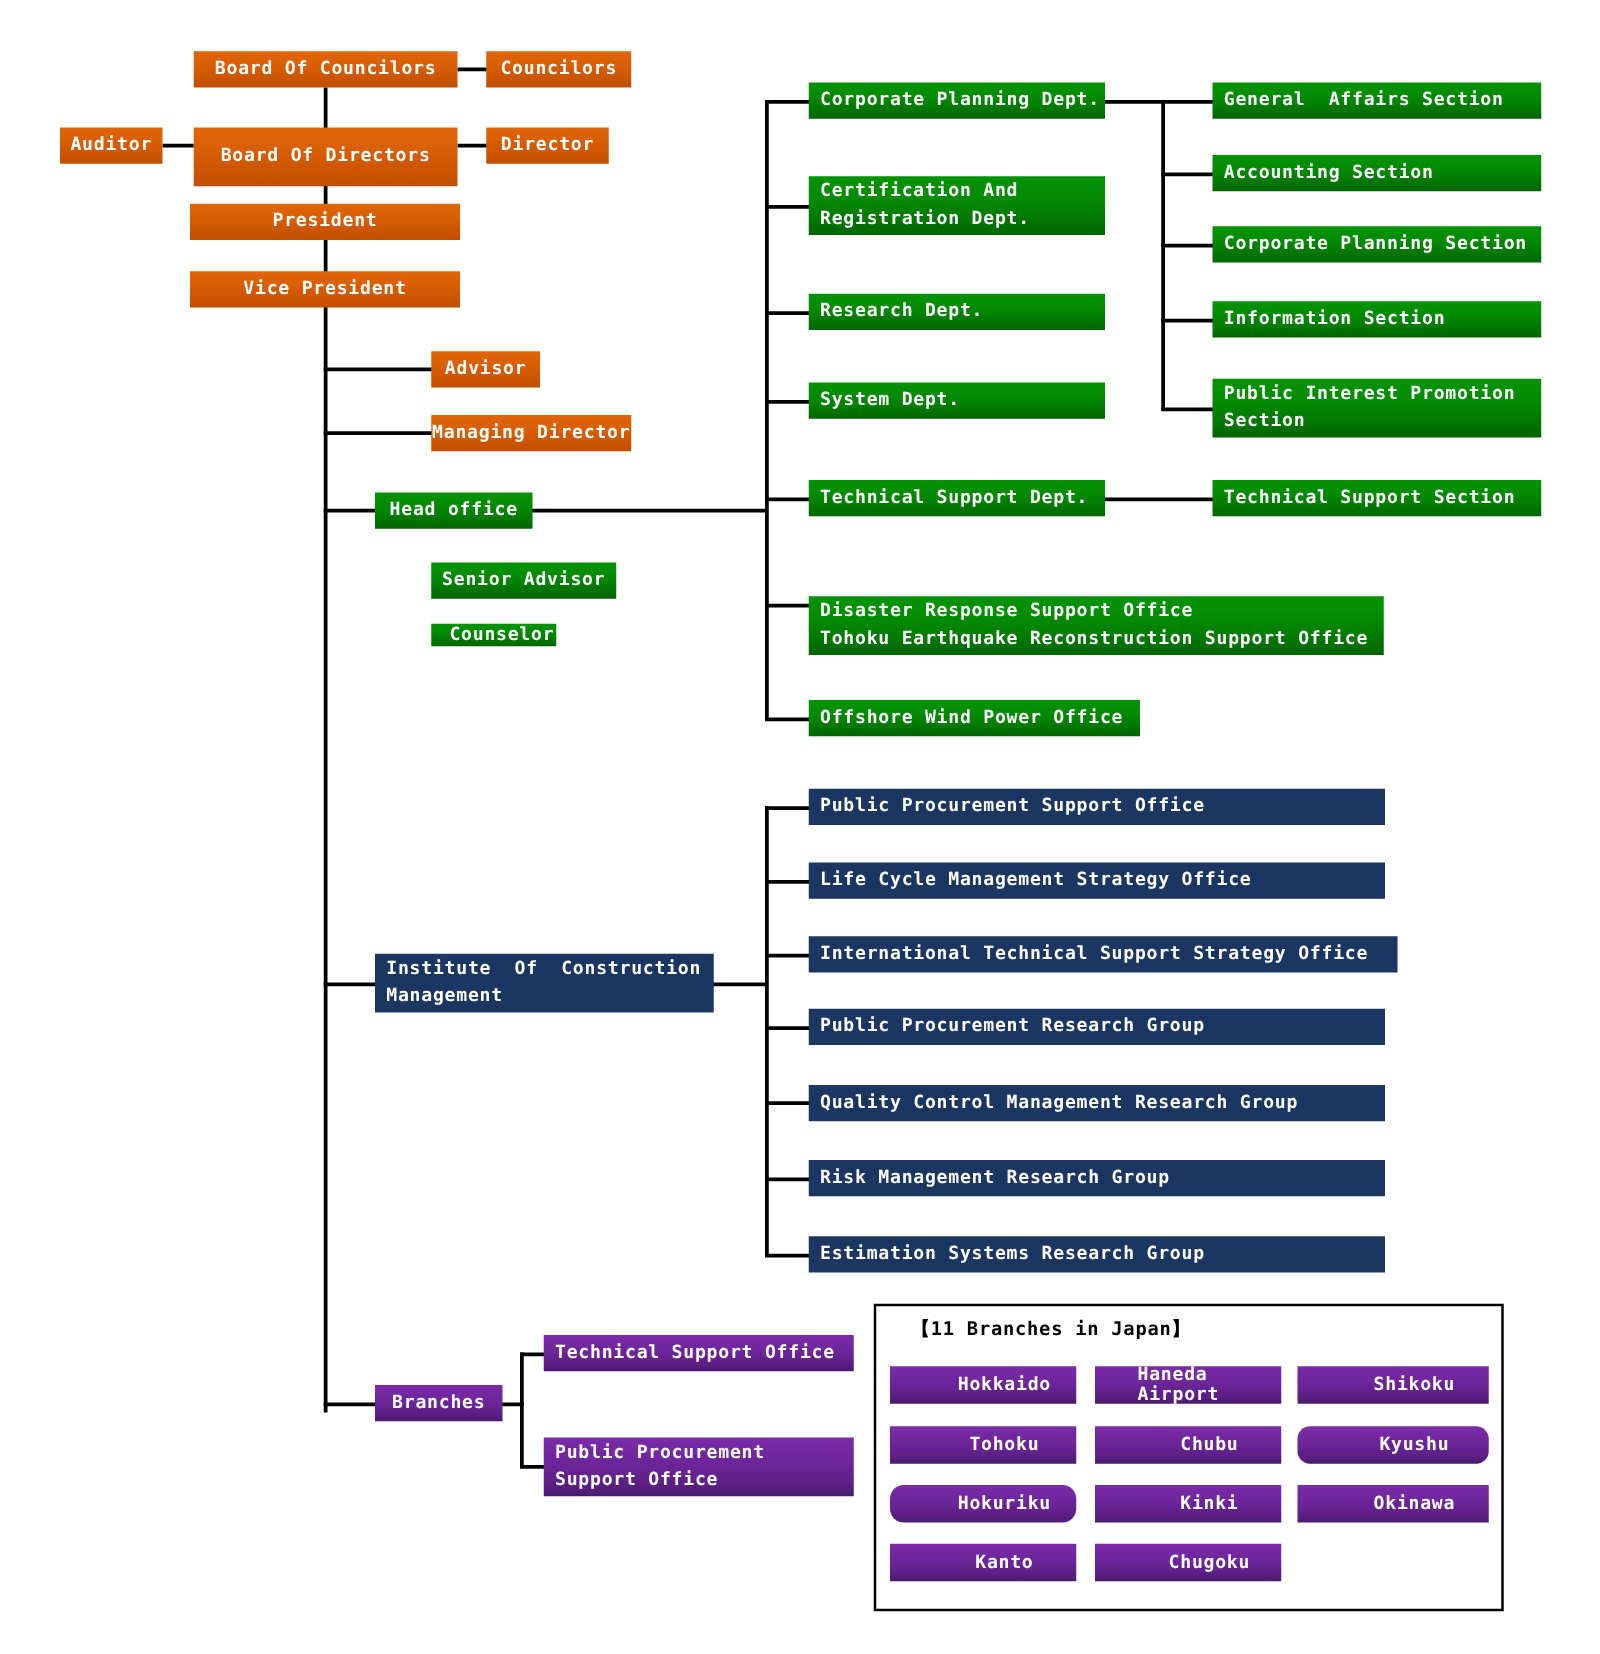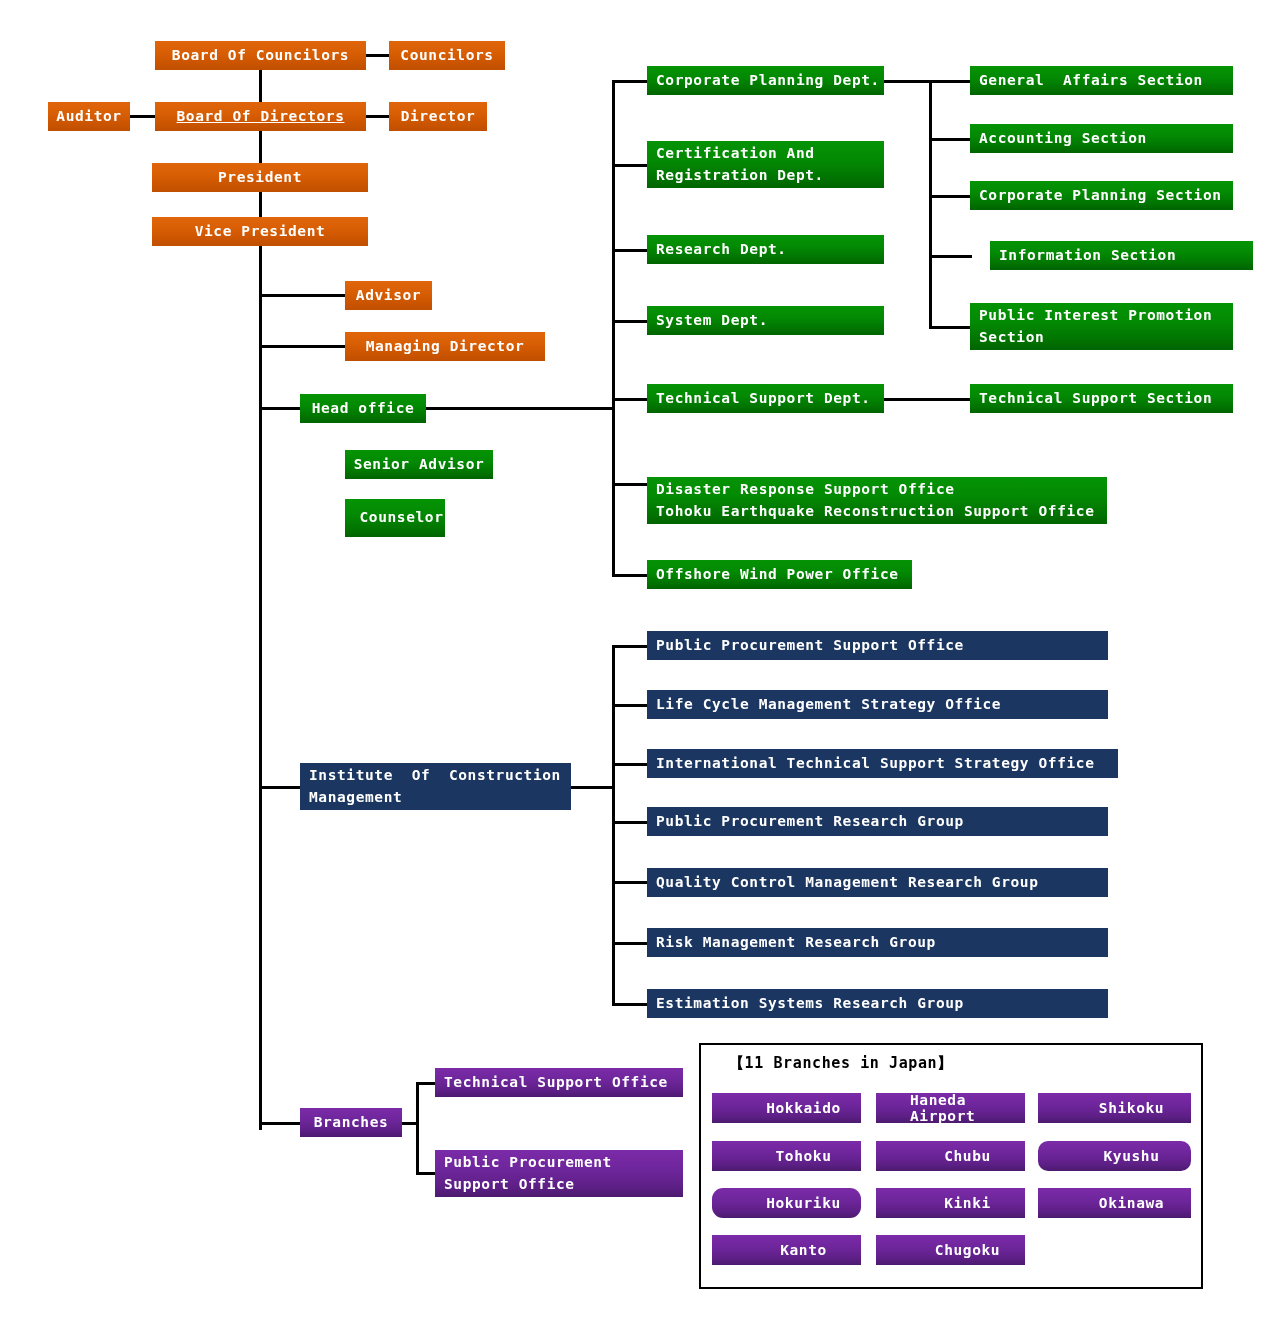--- a/index.html
+++ b/index.html
@@ -84,37 +84,37 @@
   <div class="ln lnv" style="left:416px;top:1082px;height:92px;"></div>
   <div class="ln lnh" style="left:416px;top:1082px;width:22px;"></div>
   <div class="ln lnh" style="left:416px;top:1172px;width:22px;"></div>
 
   <div class="box orange" style="left:155px;top:41px;width:211px;height:29px;justify-content:center;padding-left:0;">Board Of Councilors</div>
 
   <div class="box orange" style="left:389px;top:41px;width:116px;height:29px;justify-content:center;padding-left:0;">Councilors</div>
 
   <div class="box orange" style="left:48px;top:102px;width:82px;height:29px;justify-content:center;padding-left:0;">Auditor</div>
 
-  <div class="box orange" style="left:155px;top:102px;width:211px;height:29px;justify-content:center;padding-left:0;text-decoration:underline;">Board Of Directors</div>
+  <div class="box orange" style="left:155px;top:102px;width:211px;height:47px;justify-content:center;padding-left:0;">Board Of Directors</div>
 
   <div class="box orange" style="left:389px;top:102px;width:98px;height:29px;justify-content:center;padding-left:0;">Director</div>
 
   <div class="box orange" style="left:152px;top:163px;width:216px;height:29px;justify-content:center;padding-left:0;">President</div>
 
   <div class="box orange" style="left:152px;top:217px;width:216px;height:29px;justify-content:center;padding-left:0;">Vice President</div>
 
   <div class="box orange" style="left:345px;top:281px;width:87px;height:29px;justify-content:center;padding-left:0;">Advisor</div>
 
-  <div class="box orange" style="left:345px;top:332px;width:200px;height:29px;justify-content:center;padding-left:0;">Managing Director</div>
+  <div class="box orange" style="left:345px;top:332px;width:160px;height:29px;justify-content:center;padding-left:0;">Managing Director</div>
 
   <div class="box green" style="left:300px;top:394px;width:126px;height:29px;justify-content:center;padding-left:0;">Head office</div>
 
   <div class="box green" style="left:345px;top:450px;width:148px;height:29px;justify-content:center;padding-left:0;">Senior Advisor</div>
 
-  <div class="box green" style="left:345px;top:499px;width:100px;height:38px;justify-content:center;padding-left:13px;">Counselor</div>
+  <div class="box green" style="left:345px;top:499px;width:100px;height:18px;justify-content:center;padding-left:13px;">Counselor</div>
 
   <div class="box green" style="left:647px;top:66px;width:237px;height:29px;">Corporate Planning Dept.</div>
 
   <div class="box green two" style="left:647px;top:141px;width:237px;height:47px;">Certification And
 Registration Dept.</div>
 
   <div class="box green" style="left:647px;top:235px;width:237px;height:29px;">Research Dept.</div>
 
   <div class="box green" style="left:647px;top:306px;width:237px;height:29px;">System Dept.</div>
 
@@ -124,21 +124,21 @@
 Tohoku Earthquake Reconstruction Support Office</div>
 
   <div class="box green" style="left:647px;top:560px;width:265px;height:29px;">Offshore Wind Power Office</div>
 
   <div class="box green" style="left:970px;top:66px;width:263px;height:29px;">General  Affairs Section</div>
 
   <div class="box green" style="left:970px;top:124px;width:263px;height:29px;">Accounting Section</div>
 
   <div class="box green" style="left:970px;top:181px;width:263px;height:29px;">Corporate Planning Section</div>
 
-  <div class="box green" style="left:970px;top:241px;width:263px;height:29px;margin-left:20px;">Information Section</div>
+  <div class="box green" style="left:970px;top:241px;width:263px;height:29px;">Information Section</div>
 
   <div class="box green two" style="left:970px;top:303px;width:263px;height:47px;">Public Interest Promotion
 Section</div>
 
   <div class="box green" style="left:970px;top:384px;width:263px;height:29px;">Technical Support Section</div>
 
   <div class="box navy two" style="left:300px;top:763px;width:271px;height:47px;">Institute  Of  Construction
 Management</div>
 
   <div class="box navy" style="left:647px;top:631px;width:461px;height:29px;">Public Procurement Support Office</div>

